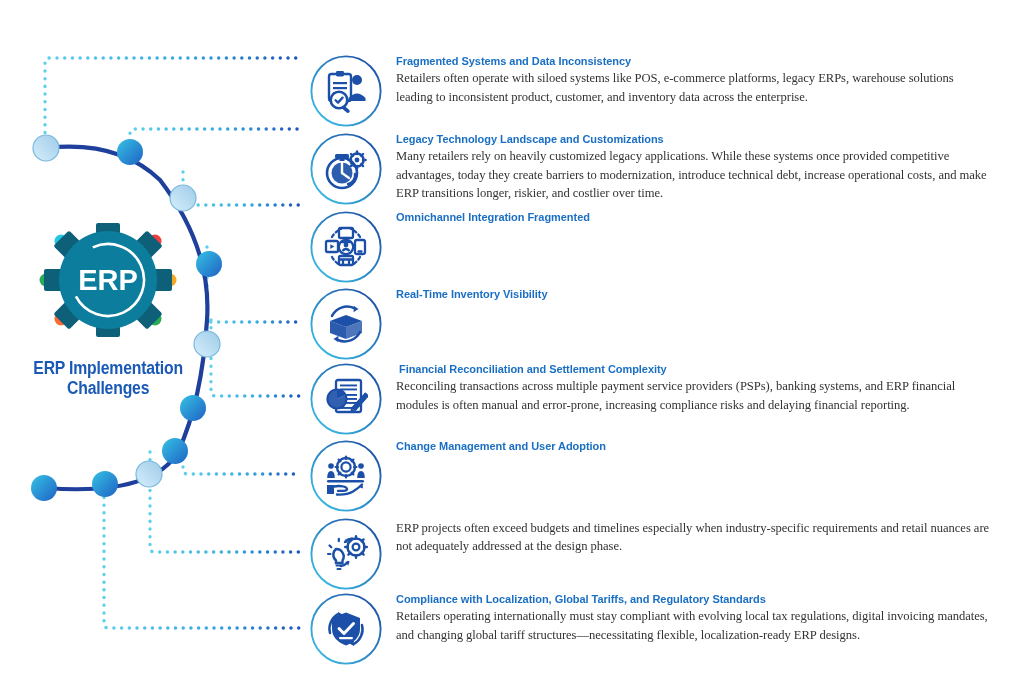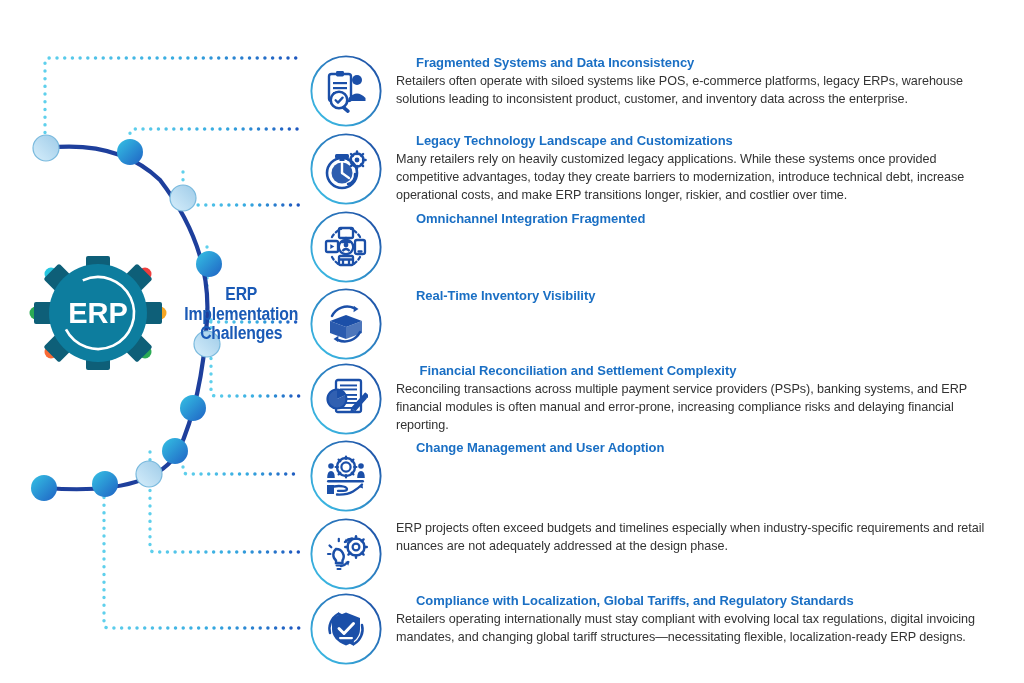--- a/index.html
+++ b/index.html
@@ -7,21 +7,21 @@
     width: 1024px; height: 683px;
     background: #ffffff;
     font-family: "Liberation Sans", "DejaVu Sans", sans-serif;
     overflow: hidden;
   }
   #root { position: relative; width: 1024px; height: 683px; }
   #connector-layer { position: absolute; left: 0; top: 0; width: 400px; height: 683px; pointer-events: none; }
 
   #erp-badge {
     position: absolute; left: 18px; top: 205px; width: 180px; height: 215px;
-    display: flex; flex-direction: row; align-items: center;
+    display: flex; flex-direction: column; align-items: center;
   }
   #erp-gear-wrap { width: 160px; height: 150px; position: relative; }
   #erp-title {
     margin-top: 4px; text-align: center;
     font-family: "Liberation Sans Narrow", "Liberation Sans", sans-serif;
     font-weight: bold; font-size: 17.5px; line-height: 1.12;
     color: #1a5ab6; letter-spacing: -0.2px;
     transform: scaleX(0.9); transform-origin: center top;
     white-space: pre-line;
   }
@@ -31,28 +31,27 @@
   .icon-circle {
     position: absolute; left: 0; top: 0;
     width: 72px; height: 72px; border-radius: 50%;
     display: flex; align-items: center; justify-content: center;
   }
   .icon-circle .ring { position: absolute; inset: 0; }
   .icon-circle .glyph { position: relative; width: 44px; height: 44px; }
 
   .text-block { position: absolute; left: 86px; top: 0; width: 594px; }
   .row-heading {
-    font-size: 13px; font-weight: bold; color: #1a6fc4;
+    font-size: 11px; font-weight: bold; color: #1a6fc4;
     line-height: 1.22; letter-spacing: -0.05px;
     white-space: pre-wrap;
-    margin-left: 20px;
   }
   .row-body {
     font-size: 12.6px; color: #333333; line-height: 1.44;
-    letter-spacing: -0.05px; margin-top: 1px;
+    letter-spacing: -0.05px; margin-top: 1px; font-family: Liberation Serif, serif;
   }
 </style>
 </head>
 <body>
 
 <div id="root">
 
   <svg id="connector-layer" viewBox="0 0 400 683">
     <defs>
       <linearGradient id="nodeSolid" x1="0" y1="0" x2="1" y2="1">

